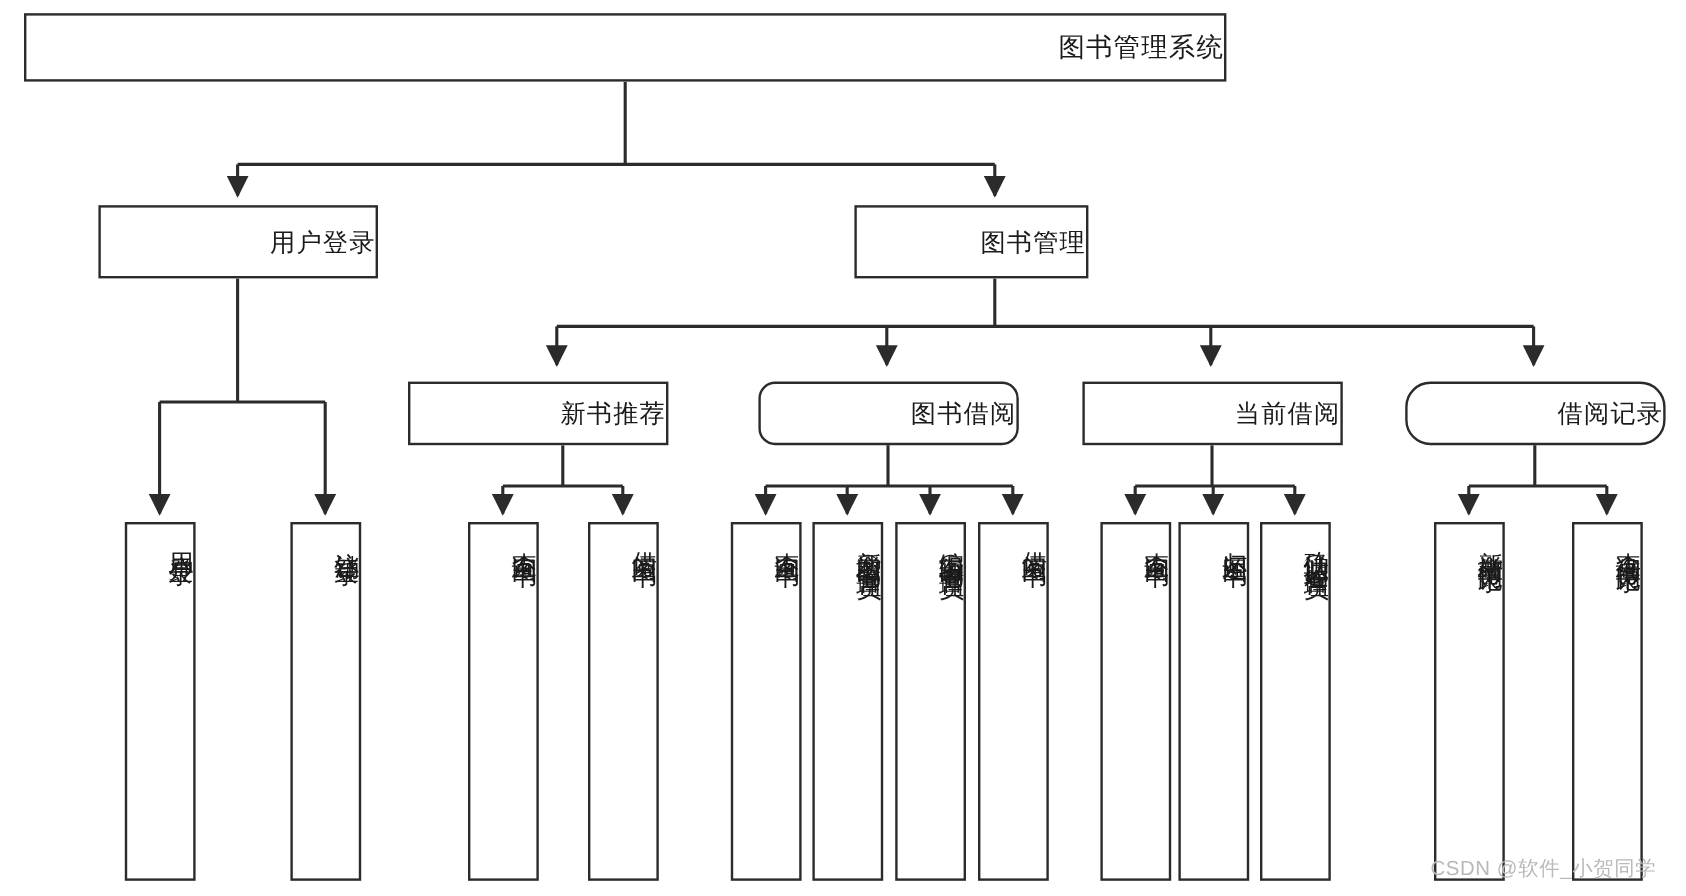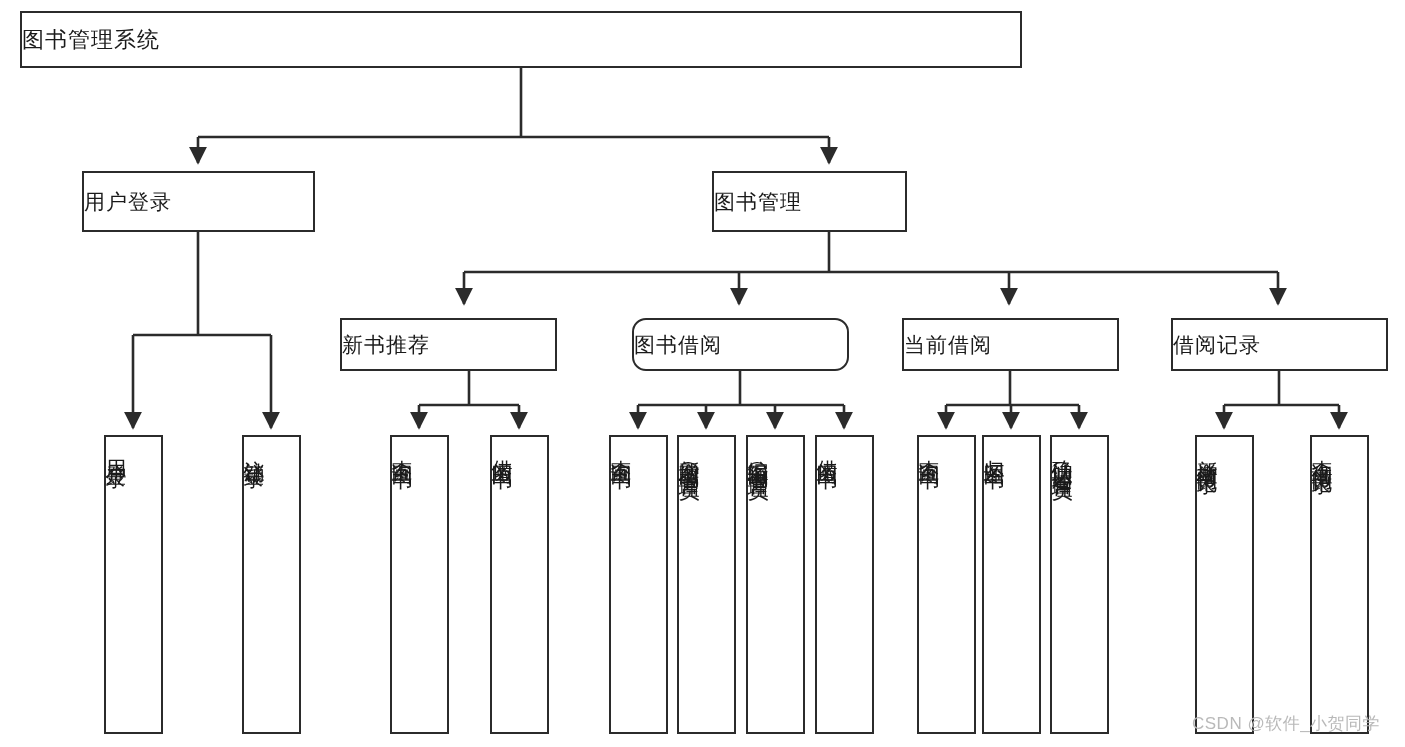--- a/index.html
+++ b/index.html
@@ -26,21 +26,21 @@
     height: 747px;
     pointer-events: none;
   }
   .node {
     position: absolute;
     box-sizing: border-box;
     background: #ffffff;
     border: 2px solid #2b2b2b;
     display: flex;
     align-items: center;
-    justify-content: flex-start;
+    justify-content: flex-end;
     color: #1a1a1a;
     z-index: 2;
   }
   .node.h {
     font-size: 21px;
     letter-spacing: 1px;
   }
   .node.v {
     font-size: 21px;
     padding-top: 6px;
@@ -135,21 +135,21 @@
 
   <div class="node h" style="left:340px; top:318px; width:217px; height:53px;">
     <span>新书推荐</span>
   </div>
   <div class="node h" style="left:632px; top:318px; width:217px; height:53px;border-radius:14px;">
     <span>图书借阅</span>
   </div>
   <div class="node h" style="left:902px; top:318px; width:217px; height:53px;">
     <span>当前借阅</span>
   </div>
-  <div class="node h" style="left:1171px; top:318px; width:217px; height:53px;">
+  <div class="node h" style="left:1171px; top:318px; width:217px; height:53px;border-radius:21px;">
     <span>借阅记录</span>
   </div>
 
   <div class="node v" style="left:104px; top:435px; width:59px; height:299px;">
     <span class="vtext">用户登录</span>
   </div>
   <div class="node v" style="left:242px; top:435px; width:59px; height:299px;">
     <span class="vtext">注销登录</span>
   </div>
 

